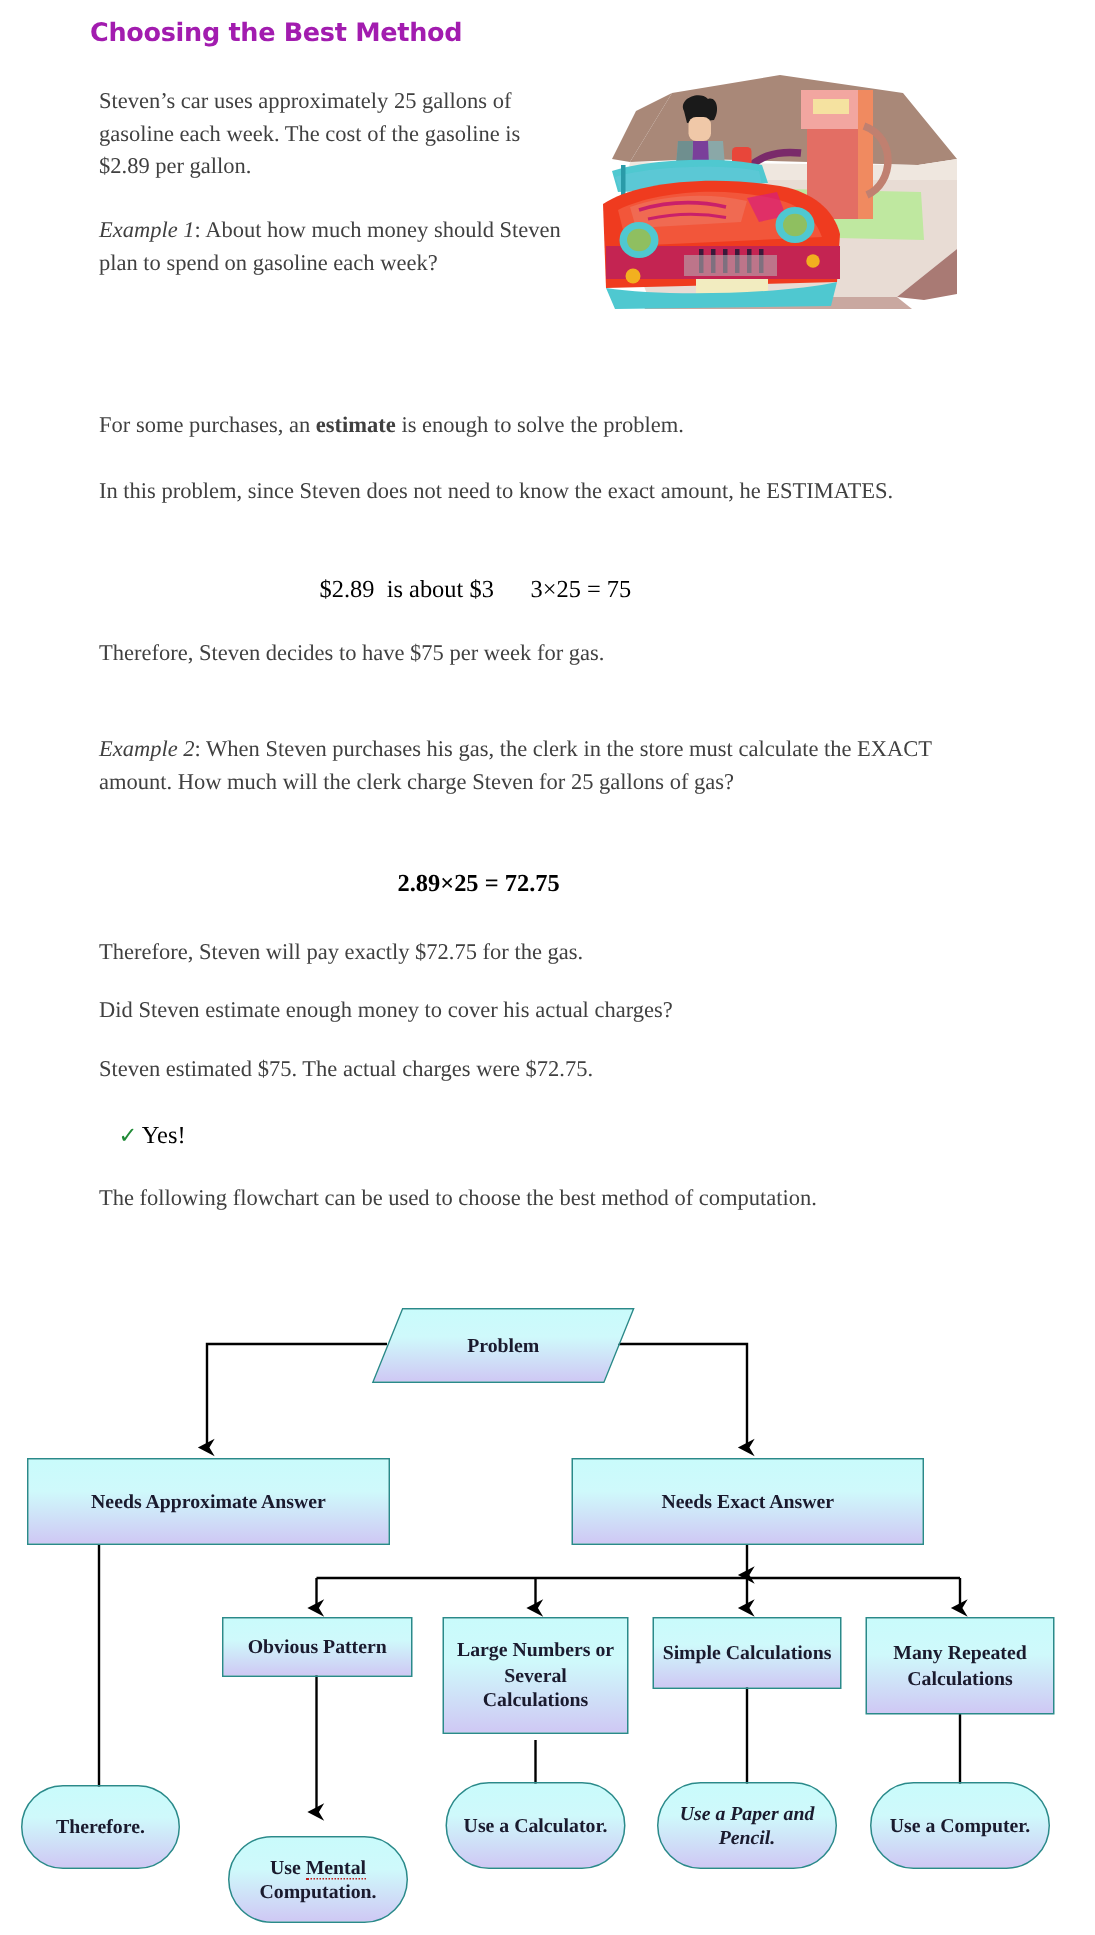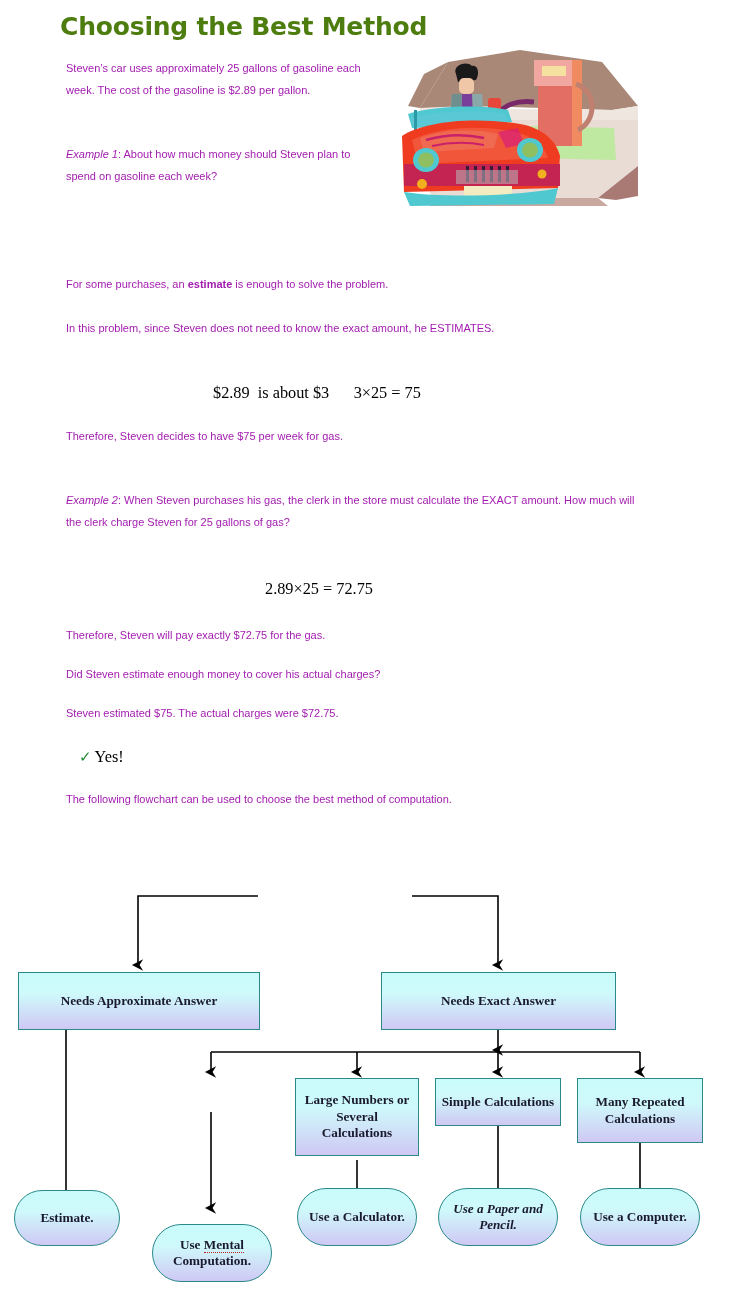--- a/index.html
+++ b/index.html
@@ -16,33 +16,33 @@
     overflow: hidden;
   }
 
   
   #page-title {
     position: absolute;
     left: 60px;
     top: 12px;
     font-family: "DejaVu Sans", "Liberation Sans", sans-serif;
     font-weight: bold;
-    font-size: 25px;
+    font-size: 17px;
     letter-spacing: -0.2px;
-    color: #4d7c0f;
+    color: #a21caf;
     white-space: nowrap;
   }
 
   
   .prose {
     position: absolute;
-    font-family: Liberation Sans, sans-serif;
-    font-size: 11px;
+    font-family: Liberation Serif, serif;
+    font-size: 15px;
     line-height: 21.5px;
-    color: #a21caf;
+    color: #404040;
   }
   .prose em { font-style: italic; }
   .prose b  { font-weight: bold; }
   .center-eq {
     position: absolute;
     font-family: "Liberation Serif", "DejaVu Serif", serif;
     font-size: 16.3px;
     line-height: 21px;
     white-space: pre;
   }
@@ -197,21 +197,21 @@
 <div class="prose" style="left:66px; top:318px; width:600px;">In this problem, since Steven does not need to know the exact amount, he ESTIMATES.</div>
 
 <div class="center-eq" style="left:213px; top:382px;">$2.89  is about $3      3×25 = 75</div>
 
 <div class="prose" style="left:66px; top:426px; width:620px;">Therefore, Steven decides to have $75 per week for gas.</div>
 
 <div class="prose" style="left:66px; top:490px; width:580px;">
   <em>Example 2</em><span>:  When Steven purchases his gas, the clerk in the store must calculate the EXACT amount.  How much will the clerk charge Steven for 25 gallons of gas?</span>
 </div>
 
-<div class="center-eq" style="left:265px; top:578px;">2.89×25 = 72.75</div>
+<div class="center-eq" style="left:265px; top:578px;font-weight:bold;">2.89×25 = 72.75</div>
 
 <div class="prose" style="left:66px; top:625px; width:620px;">Therefore, Steven will pay exactly $72.75 for the gas.</div>
 
 <div class="prose" style="left:66px; top:664px; width:620px;">Did Steven estimate enough money to cover his actual charges?</div>
 
 <div class="prose" style="left:66px; top:703px; width:620px;">Steven estimated $75.  The actual charges were $72.75.</div>
 
 <div class="checkline" style="left:79px; top:747px;">
   <span class="check-glyph">✓</span><span>Yes!</span>
 </div>
@@ -241,44 +241,51 @@
       <path d="M498,202 L498,222" marker-end="url(#arrow)"></path>
       <path d="M640,202 L640,222" marker-end="url(#arrow)"></path>
 
       <path d="M211,262 L211,358" marker-end="url(#arrow)"></path>
       <path d="M357,310 L357,358" marker-end="url(#arrow)"></path>
       <path d="M498,262 L498,358" marker-end="url(#arrow)"></path>
       <path d="M640,292 L640,358" marker-end="url(#arrow)"></path>
     </g>
   </svg>
 
+  <div class="node parallel" style="left:258px; top:22px; width:155px; height:50px;">
+    <span class="skewbox"></span>
+    <span class="plabel">Problem</span>
+  </div>
 
   <div class="node" style="left:18px; top:122px; width:242px; height:58px;">
     <span>Needs Approximate Answer</span>
   </div>
 
   <div class="node" style="left:381px; top:122px; width:235px; height:58px;">
     <span>Needs Exact Answer</span>
   </div>
 
+  <div class="node" style="left:148px; top:228px; width:127px; height:40px;">
+    <span>Obvious Pattern</span>
+  </div>
 
   <div class="node" style="left:295px; top:228px; width:124px; height:78px;">
     <span>Large Numbers or Several Calculations</span>
   </div>
 
   <div class="node" style="left:435px; top:228px; width:126px; height:48px;">
     <span>Simple Calculations</span>
   </div>
 
   <div class="node" style="left:577px; top:228px; width:126px; height:65px;">
     <span>Many Repeated Calculations</span>
   </div>
 
   <div class="node stadium" style="left:14px; top:340px; width:106px; height:56px;">
-    <span>Estimate.</span>
+    <span>Therefore.</span>
   </div>
 
   <div class="node stadium" style="left:152px; top:338px; width:120px; height:58px;margin-top:36px;">
     <span><span>Use </span><span class="spellcheck">Mental</span><span> Computation.</span></span>
   </div>
 
   <div class="node stadium" style="left:297px; top:338px; width:120px; height:58px;text-align:right;">
     <span>Use a Calculator.</span>
   </div>
 

